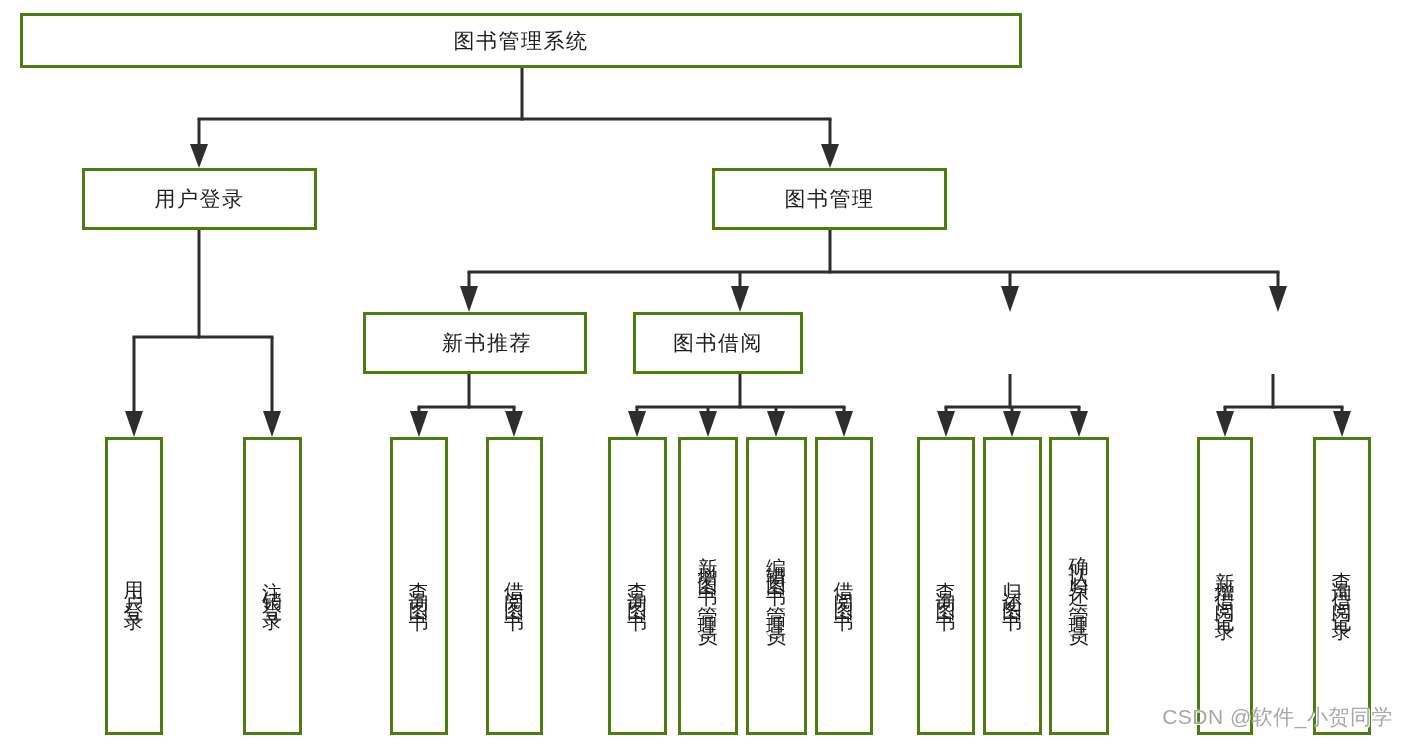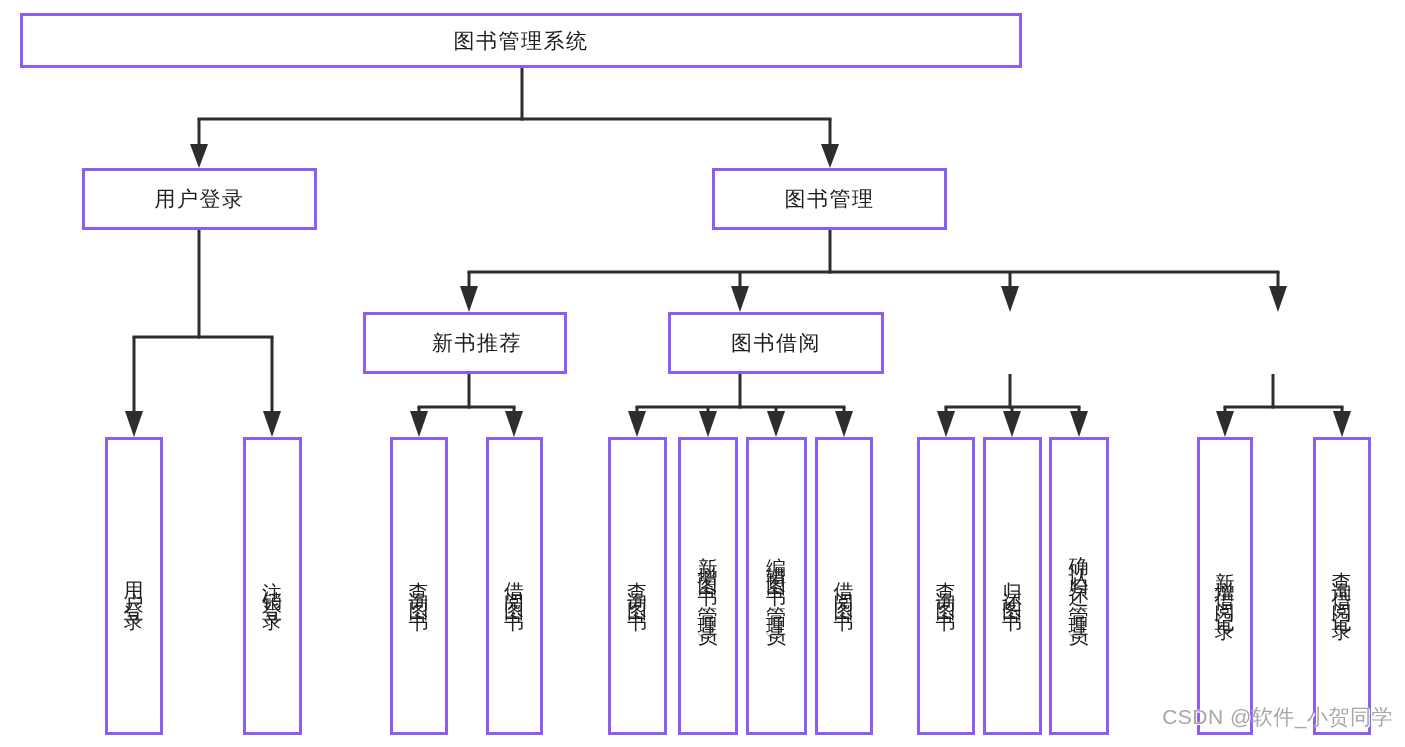--- a/index.html
+++ b/index.html
@@ -18,21 +18,21 @@
   .wires {
     position: absolute;
     left: 0; top: 0;
     width: 1405px;
     height: 747px;
     pointer-events: none;
   }
   .box {
     position: absolute;
     box-sizing: border-box;
-    border: 3px solid #8b5cf6;
+    border: 3px solid #4d7c0f;
     background: #ffffff;
     display: flex;
     align-items: center;
     justify-content: center;
     color: #1c1c1c;
   }
   .hbox span {
     font-size: 21px;
     letter-spacing: 1.5px;
     white-space: nowrap;
@@ -146,24 +146,24 @@
     <span>图书管理系统</span>
   </div>
 
   <div class="box hbox lvl2" style="left:82px;width:235px;">
     <span>用户登录</span>
   </div>
   <div class="box hbox lvl2" style="left:712px;width:235px;text-align:center;">
     <span>图书管理</span>
   </div>
 
-  <div class="box hbox lvl3" style="left:363px;width:204px;padding-left:24px;">
+  <div class="box hbox lvl3" style="left:363px;width:224px;padding-left:24px;">
     <span>新书推荐</span>
   </div>
-  <div class="box hbox lvl3" style="left:668px;width:216px;">
+  <div class="box hbox lvl3" style="left:633px;width:170px;">
     <span>图书借阅</span>
   </div>
 
   <div class="box leaf" style="left:105px;width:58px;">
     <span>用户登录</span>
   </div>
   <div class="box leaf" style="left:243px;width:59px;">
     <span>注销登录</span>
   </div>
   <div class="box leaf" style="left:390px;width:58px;">

